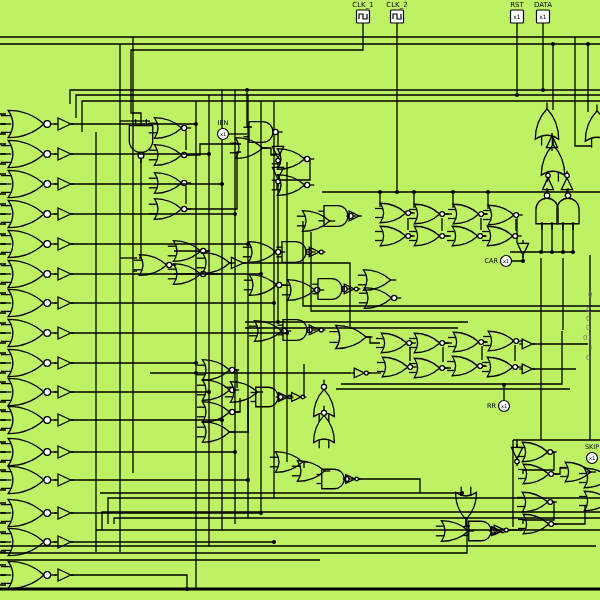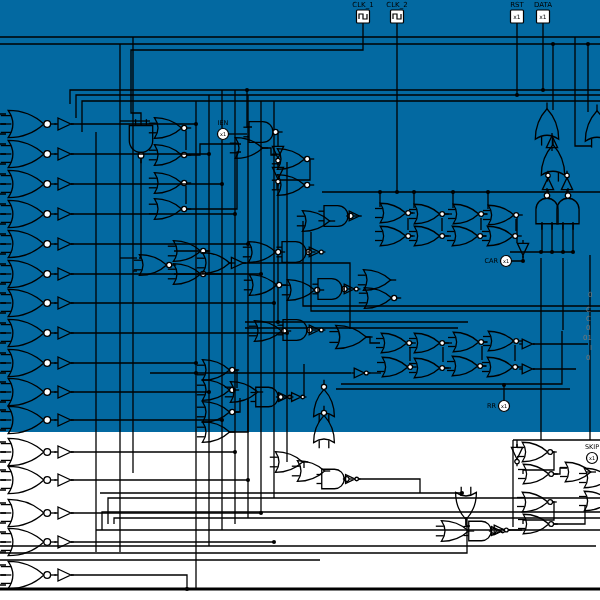--- a/index.html
+++ b/index.html
@@ -1,16 +1,16 @@
 <!DOCTYPE html>
 <html><head>
 <meta charset="utf-8">
 <style>
   html,body{margin:0;padding:0;background:#fff;width:600px;height:600px;overflow:hidden;}
-  .canvas{width:600px;height:432px;background:#0369a1;position:relative;font-family:"DejaVu Sans",sans-serif;}
+  .canvas{width:600px;height:600px;background:#bef264;position:relative;font-family:"DejaVu Sans",sans-serif;}
   svg{display:block;}
   svg text{font-family:"DejaVu Sans","Liberation Sans",sans-serif;}
 </style>
 </head>
 <body>
 
 <div class="canvas">
   <svg id="schem" width="600" height="600" viewBox="0 0 600 600">
       <polyline points="0,37 600,37" fill="none" stroke="#000000" stroke-width="1.3"></polyline>
       <polyline points="0,44 600,44" fill="none" stroke="#000000" stroke-width="1.3"></polyline>

